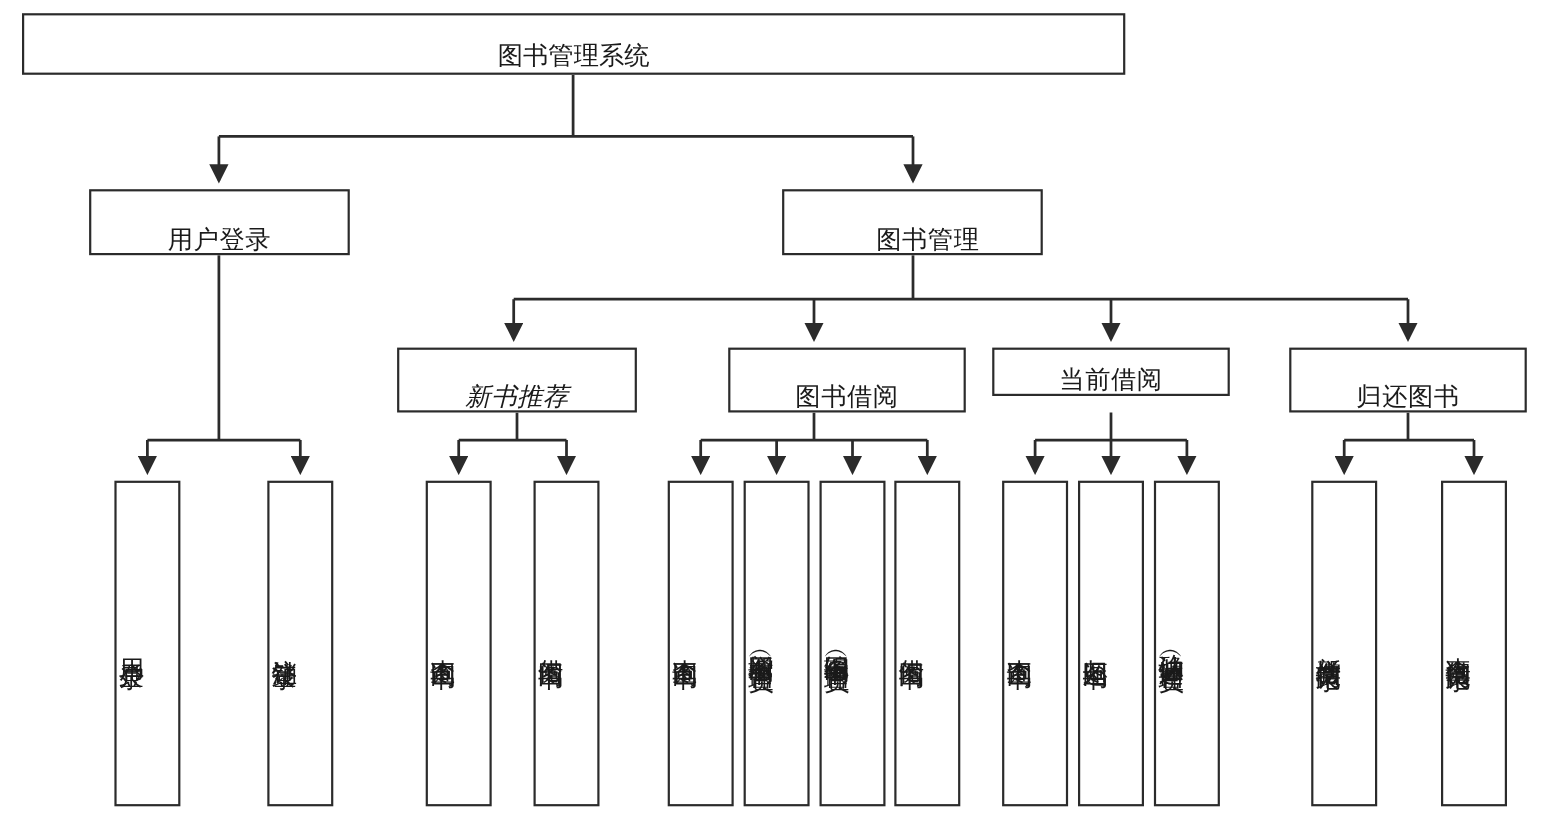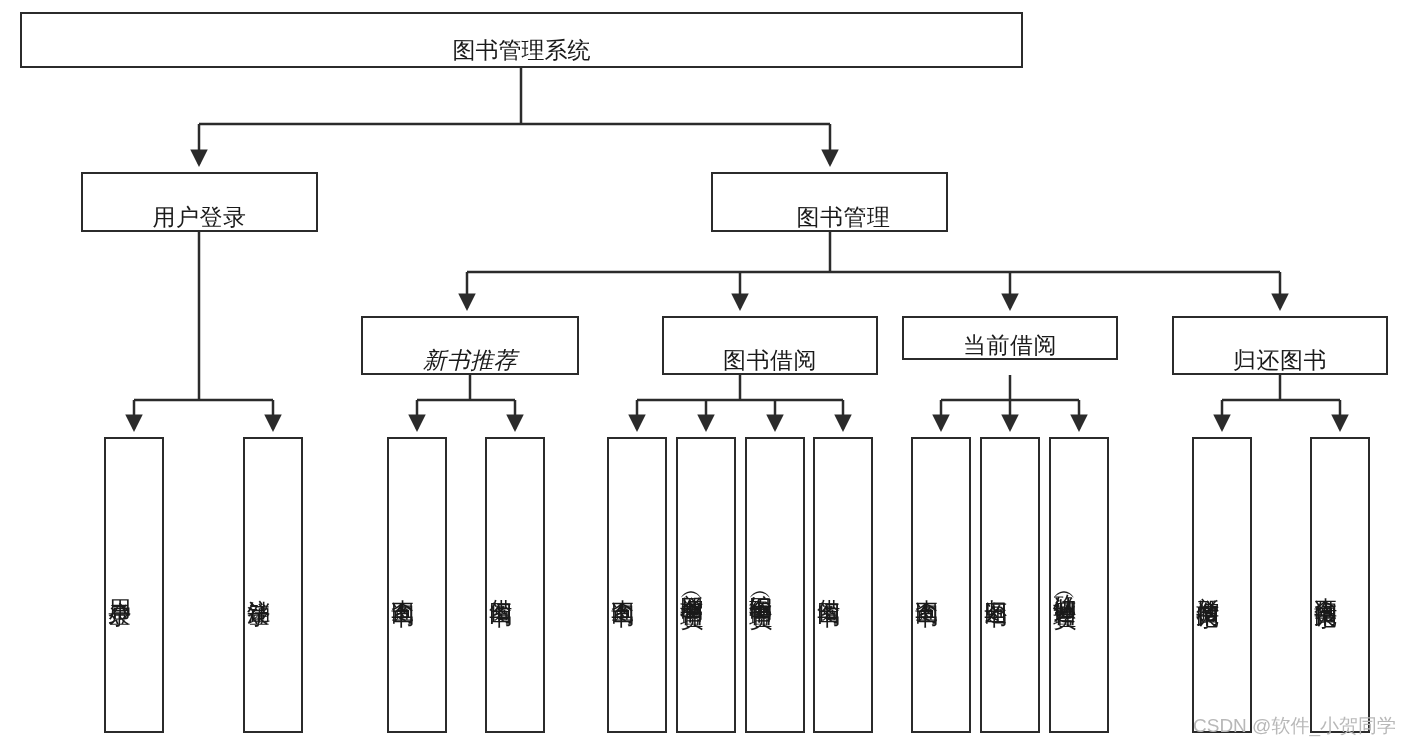--- a/index.html
+++ b/index.html
@@ -180,15 +180,14 @@
   <div class="node node-v" style="left: 1049px; top: 437px; width: 60px; height: 296px;">
     <span>确认归还（管理员）</span>
   </div>
   <div class="node node-v" style="left: 1192px; top: 437px; width: 60px; height: 296px;">
     <span>新增借阅记录</span>
   </div>
   <div class="node node-v" style="left: 1310px; top: 437px; width: 60px; height: 296px;">
     <span>查询借阅记录</span>
   </div>
 
-  <div class="watermark" style="left: 1193px; top: 713px; color: rgb(184, 184, 184);">CSDN @软件_小贺同学</div>
 
 </div>
 
 </body></html>

